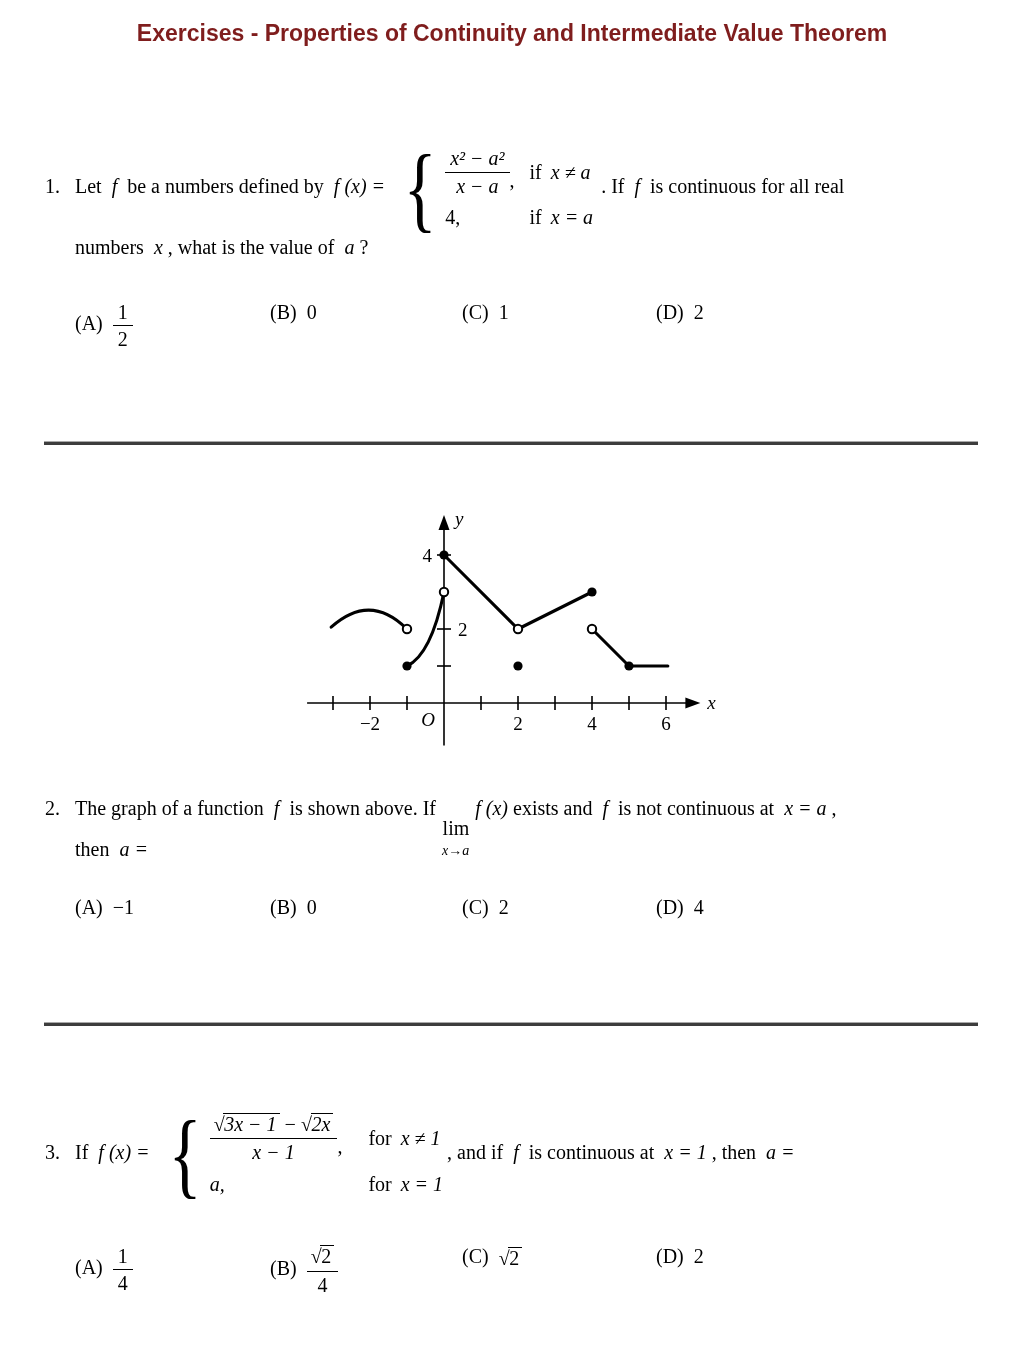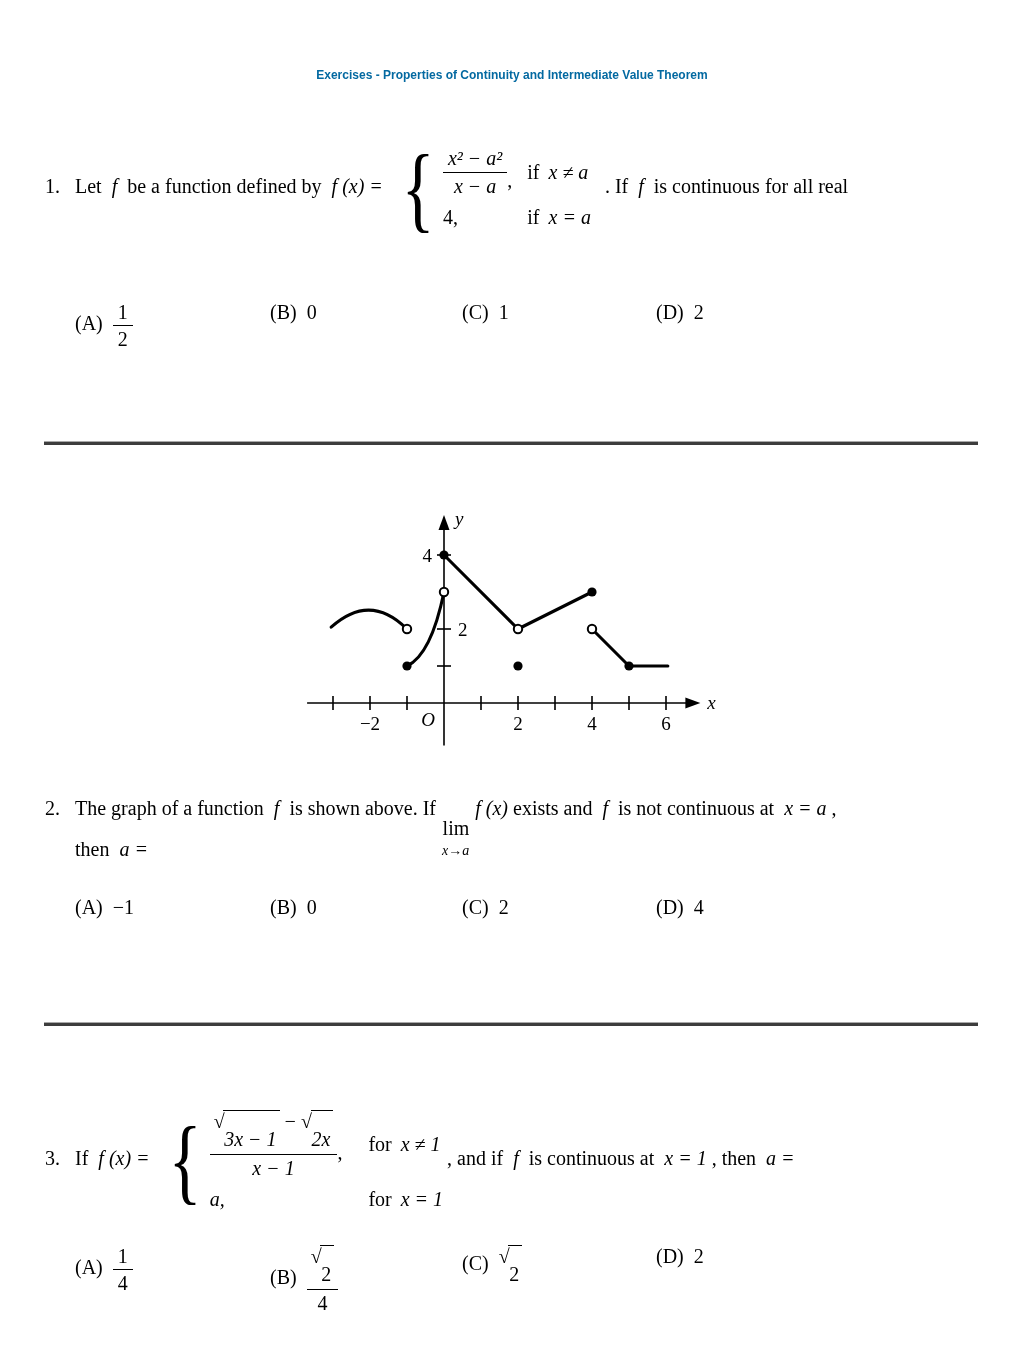--- a/index.html
+++ b/index.html
@@ -1,37 +1,37 @@
 <!DOCTYPE html>
 <html><head>
 <meta charset="utf-8">
 <style>
   html,body{margin:0;padding:0;background:#e8e8e8;}
   .page{position:relative;width:1024px;height:1355px;margin:0 auto;background:#ffffff;
         font-family:"Liberation Serif","DejaVu Serif",serif;font-size:20px;color:#000;overflow:hidden;}
   .abs{position:absolute;white-space:nowrap;}
   .center{left:0;width:100%;text-align:center;}
-  .sans{font-family:"Liberation Sans","DejaVu Sans",sans-serif;font-weight:600;font-size:12px;color:#0369a1;margin-top:48px;}
+  .sans{font-family:"Liberation Sans","DejaVu Sans",sans-serif;font-weight:600;font-size:23px;color:#7f1d1d;}
   .ul{text-decoration:underline;text-underline-offset:3px;}
   .mi{font-style:italic;}
   .qnum{display:inline-block;width:30px;}
   .fgap{margin:0 5px;}
   .divider{position:absolute;left:44px;width:934px;height:3px;background:#3d3d3d;border-top:1px solid #a9a9a9;}
 
   
   .frac{display:inline-flex;flex-direction:column;align-items:stretch;vertical-align:middle;
         line-height:1.12;text-align:center;}
   .fnum{padding:0 5px 2px;}
   .fnum-r{display:inline-flex;align-items:flex-start;justify-content:center;padding:0 4px 3px;}
   .fden{border-top:1.6px solid #000;padding:2px 5px 0;}
 
   
   .sqrt{display:inline-flex;align-items:flex-start;line-height:1.08;}
   .rsign{font-style:normal;transform:translateY(0.5px);}
-  .rbar{border-top:1.6px solid #000;padding:18px 3px 0 1px;margin-left:-1.5px;}
+  .rbar{border-top:1.6px solid #000;padding:0 3px 0 1px;margin-left:-1.5px;}
   .mid-minus{margin:0 4px;}
 
   
   .pw{display:inline-flex;align-items:center;vertical-align:middle;margin:0 4px 0 7px;}
   .brace{font-size:96px;line-height:0.92;font-weight:400;transform:scaleX(0.72);transform-origin:center;}
   .pw-grid{display:grid;grid-template-columns:auto auto;align-items:center;justify-items:start;
            row-gap:9px;margin-left:2px;}
   .pw-grid.g1{column-gap:15px;}
   .pw-grid.g3{column-gap:26px;}
   .cell{display:inline-flex;align-items:center;}
@@ -60,21 +60,21 @@
 </head>
 <body>
 
 <div class="page">
 
   <div class="abs center sans" style="top:20px;">Exercises - Properties of Continuity and Intermediate Value Theorem</div>
 
   <div class="abs" style="left:45px;top:144px;">
     <span class="qnum">1.</span><span>Let</span>
     <span class="mi fgap">f</span>
-    <span>be a function defined by</span>
+    <span>be a numbers defined by</span>
     <span class="mi fgap">f (x) =</span><span class="pw">
         <span class="brace">{</span>
         <span class="pw-grid g1">
         <span class="cell">
           <span class="frac mi">
               <span class="fnum">x² − a²</span>
               <span class="fden">x − a</span>
             </span>
             <span class="pw-comma">,</span>
         </span>
@@ -83,23 +83,28 @@
             <span class="mi">x ≠ a</span>
         </span>
         <span class="cell">
           <span>4,</span>
         </span>
         <span class="cell">
           <span class="kw">if</span>
             <span class="mi">x = a</span>
         </span>
       </span>
-      </span><span style="margin-left:10px;">. If</span>
+      </span><span style="margin-left:4px;">. If</span>
     <span class="mi fgap">f</span>
     <span>is continuous for all real</span>
+  </div>
+  <div class="abs" style="left:75px;top:236px;">
+    <span>numbers</span>
+    <span class="mi fgap">x</span><span>, what is the value of</span>
+    <span class="mi fgap">a</span><span>?</span>
   </div>
 
   <div class="opt" style="left:75px;top:301px;">
     <span class="olabel">(A)</span><span class="frac">
         <span class="fnum">1</span>
         <span class="fden">2</span>
       </span>
   </div>
   <div class="opt" style="left:270px;top:301px;">
     <span class="olabel">(B)</span><span>0</span>

